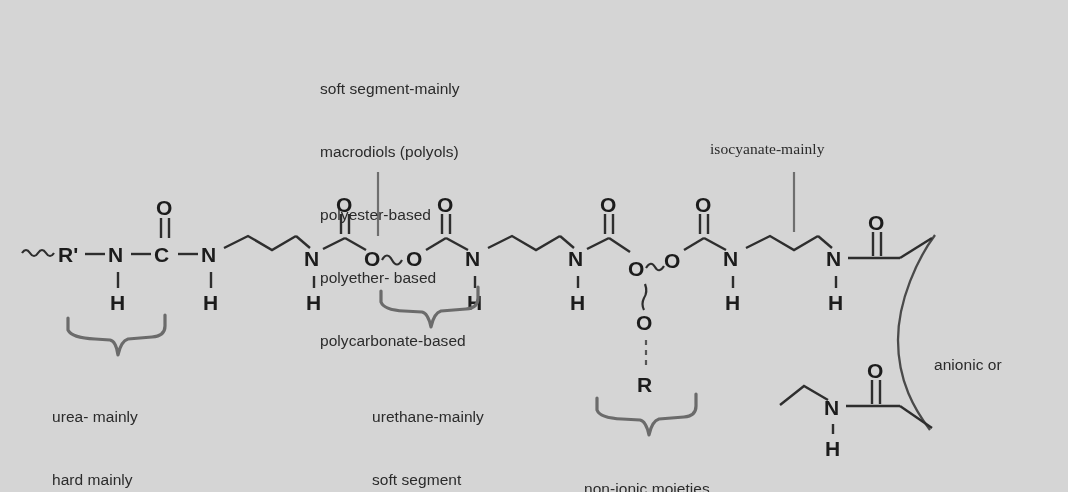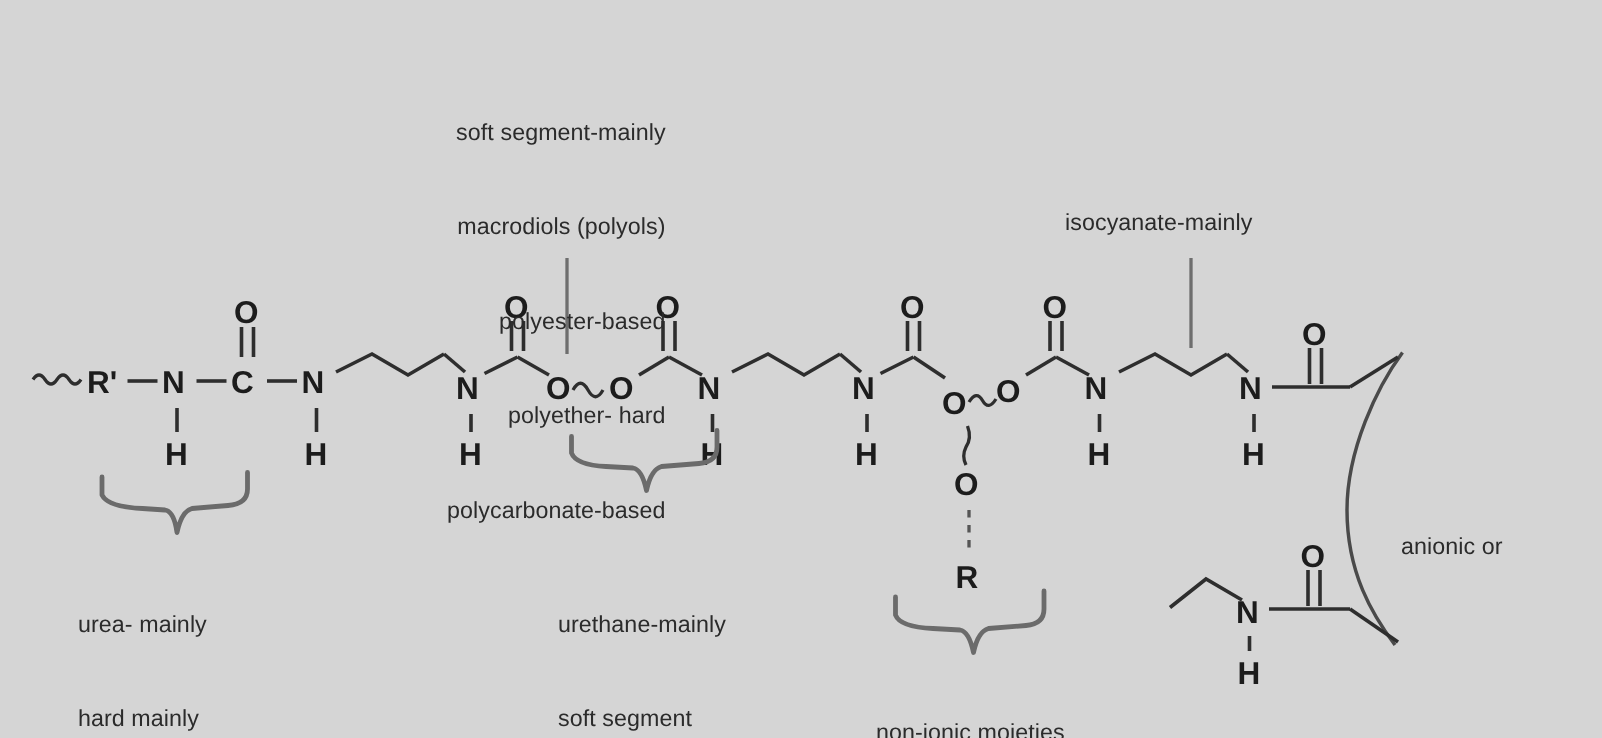--- a/index.html
+++ b/index.html
@@ -215,29 +215,29 @@
     <g>
 
       <path class="brace" d="M 68,318 L 68,330 Q 72,338 95,339 L 110,340 Q 116,341 118,355 Q 121,341 128,339 L 152,337 Q 165,336 165,326 L 165,315"></path>
 
       <path class="brace" d="M 381,291 L 381,302 Q 384,310 404,311 L 422,312 Q 428,313 431,327 Q 434,313 441,311 L 466,309 Q 478,308 478,298 L 478,287"></path>
 
       <path class="brace" d="M 597,398 L 597,410 Q 600,418 622,419 L 640,420 Q 646,421 649,435 Q 652,421 659,419 L 684,417 Q 696,416 696,406 L 696,394"></path>
     </g>
   </svg>
 
-  <div class="anno" style="left:298px; top:36px;text-align:right;">
+  <div class="anno" style="left:320px; top:36px;">
     <span class="anno-line">soft segment-mainly</span>
     <span class="anno-line">macrodiols (polyols)</span>
     <span class="anno-line">polyester-based</span>
-    <span class="anno-line">polyether- hard</span>
+    <span class="anno-line">polyether- based</span>
     <span class="anno-line">polycarbonate-based</span>
   </div>
 
-  <div class="anno" style="left:710px; top:96px;">
+  <div class="anno" style="left:710px; top:96px;font-family:Liberation Serif, serif;">
     <span class="anno-line">isocyanate-mainly</span>
   </div>
 
   <div class="anno" style="left:52px; top:364px;">
     <span class="anno-line">urea- mainly</span>
     <span class="anno-line">hard mainly</span>
   </div>
 
   <div class="anno" style="left:372px; top:364px;">
     <span class="anno-line">urethane-mainly</span>

